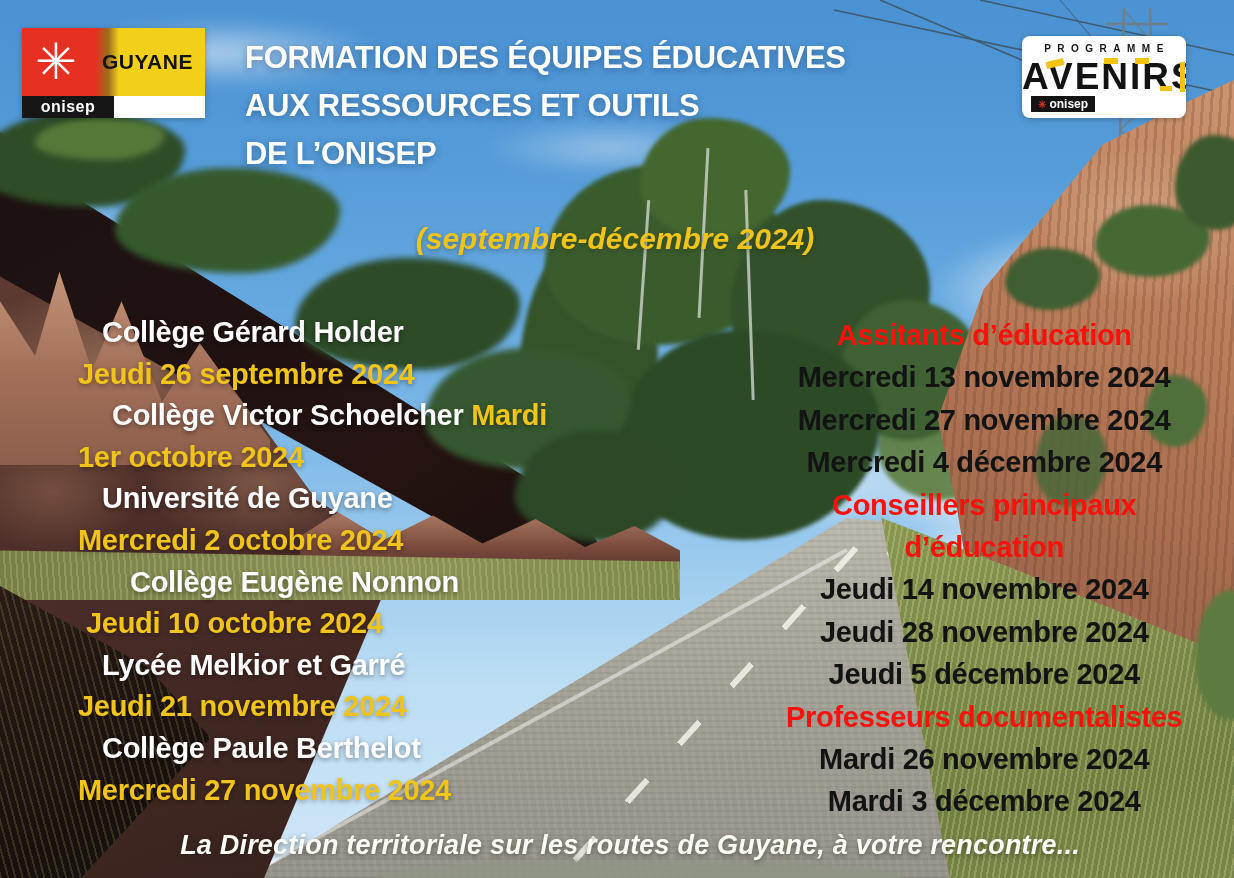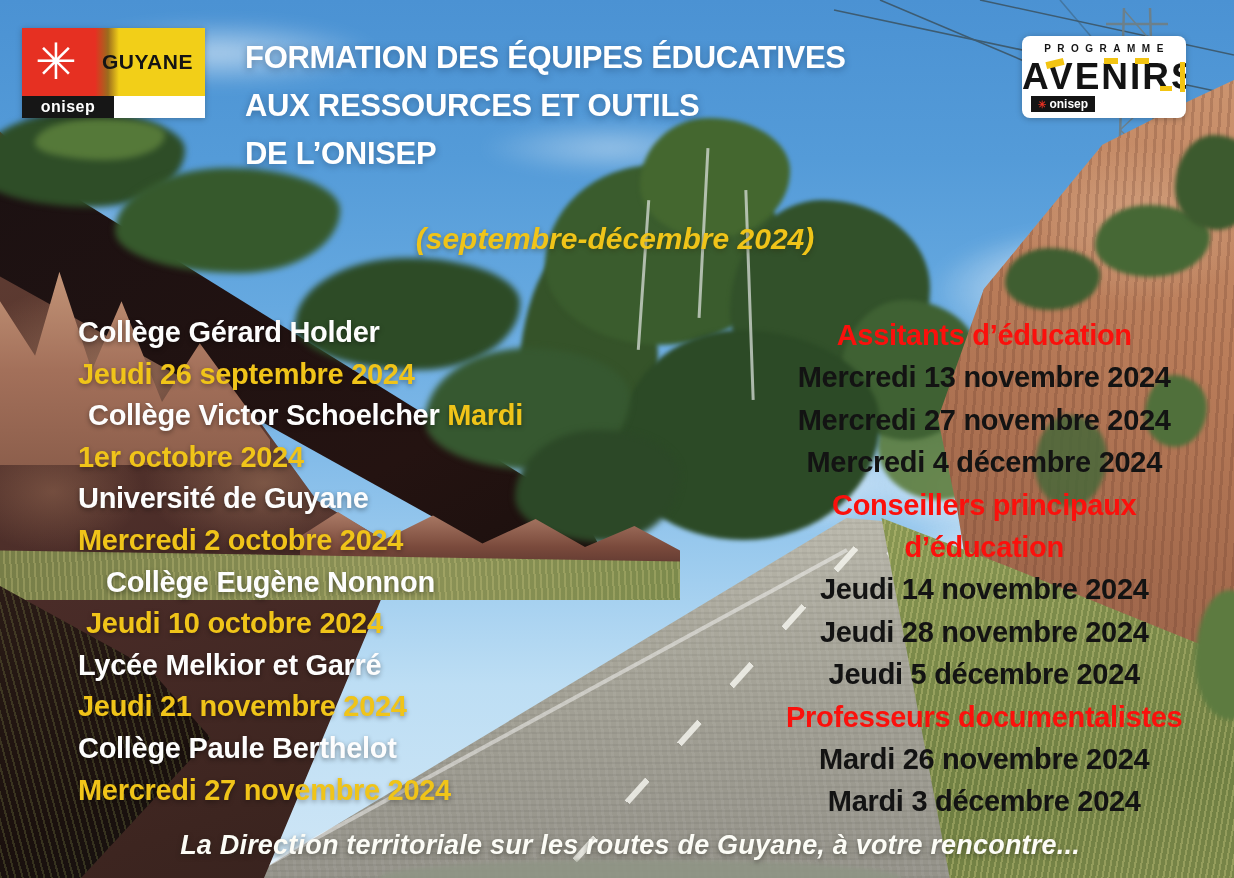--- a/index.html
+++ b/index.html
@@ -136,21 +136,21 @@
   .title{left:245px;top:34px;width:740px;text-align:left;z-index:20;
     color:#fff;font-weight:bold;font-size:31px;line-height:48px;letter-spacing:-.3px;
     text-shadow:0 2px 7px rgba(10,30,60,.35);}
   .subtitle{left:245px;top:222px;width:740px;text-align:center;z-index:20;
     color:#f0c419;font-weight:bold;font-style:italic;font-size:30px;
     text-shadow:0 2px 5px rgba(40,40,10,.4);}
   .sched-left{left:78px;top:312px;z-index:20;font-weight:bold;font-size:29px;
     line-height:41.6px;letter-spacing:-.3px;white-space:nowrap;}
   .sched-right{left:786px;top:314px;z-index:20;font-weight:bold;font-size:29px;
     line-height:42.4px;letter-spacing:-.3px;white-space:nowrap;text-align:center;}
-  .l-school{color:#fdfdfd;text-shadow:0 2px 5px rgba(0,0,0,.4);}
+  .l-school{color:#fdfdfd;text-shadow:0 2px 5px rgba(0,0,0,.4);margin-left:24px;}
   .l-date{color:#f0c419;text-shadow:0 2px 5px rgba(0,0,0,.35);}
   .r-head{color:#fb100c;}
   .r-date{color:#131313;}
   .ind1{padding-left:10px;}
   .ind2{padding-left:28px;}
   .ind3{padding-left:8px;}
   .footer{left:0;top:830px;width:1234px;text-align:center;z-index:20;padding-left:26px;
     box-sizing:border-box;color:#fcfcf6;font-weight:bold;font-style:italic;font-size:27px;
     letter-spacing:.2px;text-shadow:0 2px 5px rgba(30,30,20,.5);}
 </style>

